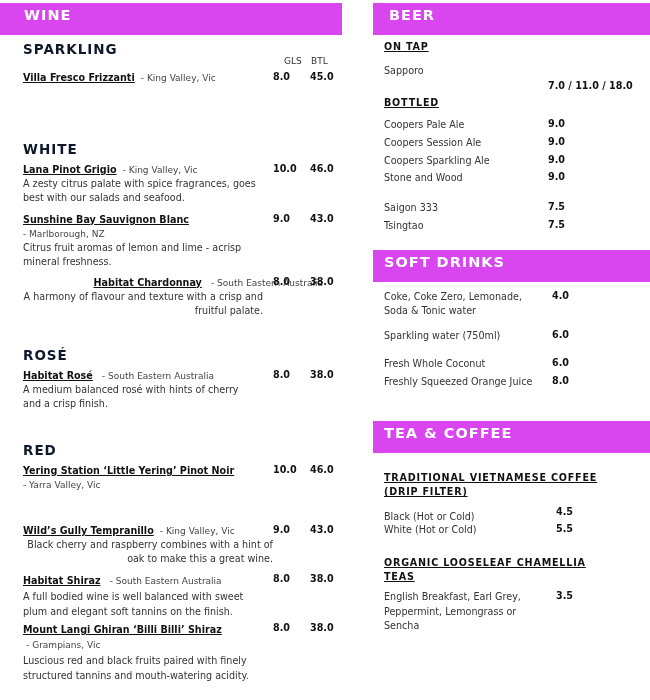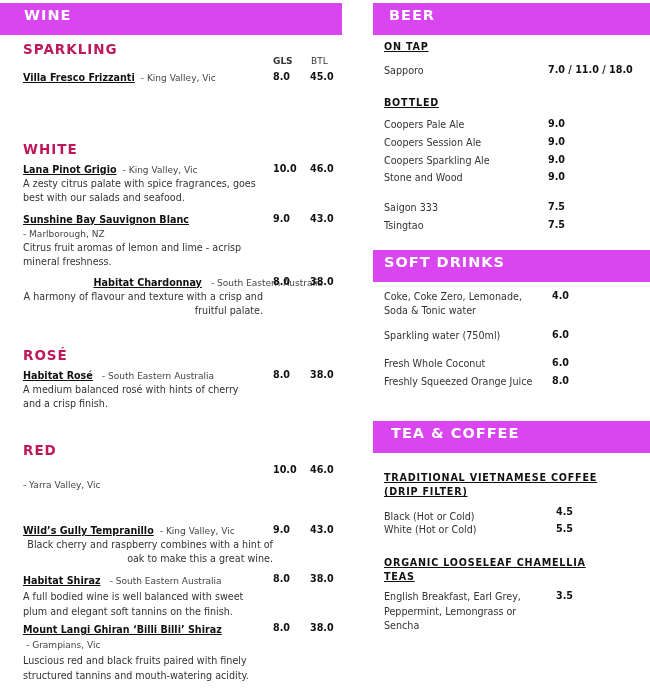--- a/index.html
+++ b/index.html
@@ -6,38 +6,38 @@
   body {
     width:650px; height:700px; position:relative; overflow:hidden;
     background:#ffffff; color:#222;
     font-family:"DejaVu Sans", "Liberation Sans", sans-serif;
   }
   .bar {
     position:absolute; background:#d946ef; color:#fff;
     font-weight:bold; font-size:14.5px; letter-spacing:1px;
     box-sizing:border-box; padding-left:24px; line-height:25px; height:32px;
   }
-  .cat { position:absolute; left:23px; font-weight:bold; font-size:13.5px; letter-spacing:1px; color:#be185d; }
+  .cat { position:absolute; left:23px; font-weight:bold; font-size:13.5px; letter-spacing:1px; color:#0f172a; }
   .colh { position:absolute; top:56px; font-size:9px; color:#333; }
   .item { position:absolute; left:23px; width:300px; font-size:9.6px; line-height:14px; color:#333; }
   .item .name { font-weight:bold; text-decoration:underline; color:#111; }
   .item .origin { font-size:9px; color:#444; }
   .item .desc { display:block; width:240px; }
   .price { position:absolute; font-size:9.6px; font-weight:bold; color:#111; }
   .sub { position:absolute; left:384px; font-weight:bold; font-size:9.6px; letter-spacing:0.8px; text-decoration:underline; color:#111; line-height:14px; }
   .rrow { position:absolute; left:384px; font-size:9.6px; color:#333; line-height:14px; }
   .rprice { position:absolute; font-size:9.6px; font-weight:bold; color:#111; }
 </style>
 </head>
 <body>
 
 <div class="bar" style="left:0;top:3px;width:342px;">WINE</div>
 
 <div class="cat" style="top:41px;">SPARKLING</div>
-<div class="colh" style="left:273px;font-weight:bold;">GLS</div>
+<div class="colh" style="left:284px;">GLS</div>
 <div class="colh" style="left:311px;">BTL</div>
 
 <div class="item" style="top:71px;">
   <span class="name">Villa Fresco Frizzanti</span>&nbsp;&nbsp;<span class="origin">- King Valley, Vic</span>
 </div>
 <div class="price" style="left:273px;top:71px;">8.0</div>
 <div class="price" style="left:310px;top:71px;">45.0</div>
 
 <div class="cat" style="top:141px;">WHITE</div>
 
@@ -67,21 +67,21 @@
 <div class="item" style="top:369px;">
   <span class="name">Habitat Rosé</span>&nbsp;&nbsp;&nbsp;<span class="origin">- South Eastern Australia</span>
   <span class="desc" style="width:230px;">A medium balanced rosé with hints of cherry and a crisp finish.</span>
 </div>
 <div class="price" style="left:273px;top:369px;">8.0</div>
 <div class="price" style="left:310px;top:369px;">38.0</div>
 
 <div class="cat" style="top:442px;">RED</div>
 
 <div class="item" style="top:464px;">
-  <br>
+  <span class="name">Yering Station ‘Little Yering’ Pinot Noir</span><br>
   <span class="origin">- Yarra Valley, Vic</span>
 </div>
 <div class="price" style="left:273px;top:464px;">10.0</div>
 <div class="price" style="left:310px;top:464px;">46.0</div>
 
 <div class="item" style="top:524px;">
   <span class="name">Wild’s Gully Tempranillo</span>&nbsp;&nbsp;<span class="origin">- King Valley, Vic</span>
   <span class="desc" style="width:250px;text-align:right;">Black cherry and raspberry combines with a hint of oak to make this a great wine.</span>
 </div>
 <div class="price" style="left:273px;top:524px;">9.0</div>
@@ -99,21 +99,21 @@
   &nbsp;<span class="origin">- Grampians, Vic</span>
   <span class="desc" style="width:245px;">Luscious red and black fruits paired with finely structured tannins and mouth-watering acidity.</span>
 </div>
 <div class="price" style="left:273px;top:622px;">8.0</div>
 <div class="price" style="left:310px;top:622px;">38.0</div>
 
 <div class="bar" style="left:373px;top:3px;width:277px;padding-left:16px;">BEER</div>
 
 <div class="sub" style="top:40px;">ON TAP</div>
 <div class="rrow" style="top:64px;">Sapporo</div>
-<div class="rprice" style="left:548px;top:64px;">7.0 / 11.0 / 18.0</div>
+<div class="rprice" style="left:548px;top:80px;">7.0 / 11.0 / 18.0</div>
 
 <div class="sub" style="top:96px;">BOTTLED</div>
 <div class="rrow" style="top:118px;">Coopers Pale Ale</div>
 <div class="rprice" style="left:548px;top:118px;">9.0</div>
 <div class="rrow" style="top:136px;">Coopers Session Ale</div>
 <div class="rprice" style="left:548px;top:136px;">9.0</div>
 <div class="rrow" style="top:154px;">Coopers Sparkling Ale</div>
 <div class="rprice" style="left:548px;top:154px;">9.0</div>
 <div class="rrow" style="top:171px;">Stone and Wood</div>
 <div class="rprice" style="left:548px;top:171px;">9.0</div>
@@ -126,21 +126,21 @@
 
 <div class="rrow" style="top:290px;width:150px;">Coke, Coke Zero, Lemonade, Soda &amp; Tonic water</div>
 <div class="rprice" style="left:552px;top:290px;">4.0</div>
 <div class="rrow" style="top:329px;">Sparkling water (750ml)</div>
 <div class="rprice" style="left:552px;top:329px;">6.0</div>
 <div class="rrow" style="top:357px;">Fresh Whole Coconut</div>
 <div class="rprice" style="left:552px;top:357px;">6.0</div>
 <div class="rrow" style="top:375px;">Freshly Squeezed Orange Juice</div>
 <div class="rprice" style="left:552px;top:375px;">8.0</div>
 
-<div class="bar" style="left:373px;top:421px;width:277px;padding-left:18px;">TEA &amp; COFFEE</div>
+<div class="bar" style="left:373px;top:421px;width:277px;padding-left:11px;">TEA &amp; COFFEE</div>
 
 <div class="sub" style="top:471px;width:220px;">TRADITIONAL VIETNAMESE COFFEE (DRIP FILTER)</div>
 <div class="rrow" style="top:510px;">Black (Hot or Cold)</div>
 <div class="rprice" style="left:556px;top:506px;">4.5</div>
 <div class="rrow" style="top:523px;">White (Hot or Cold)</div>
 <div class="rprice" style="left:556px;top:523px;">5.5</div>
 
 <div class="sub" style="top:556px;width:215px;">ORGANIC LOOSELEAF CHAMELLIA TEAS</div>
 <div class="rrow" style="top:590px;width:150px;line-height:14.5px;">English Breakfast, Earl Grey, Peppermint, Lemongrass or Sencha</div>
 <div class="rprice" style="left:556px;top:590px;">3.5</div>

